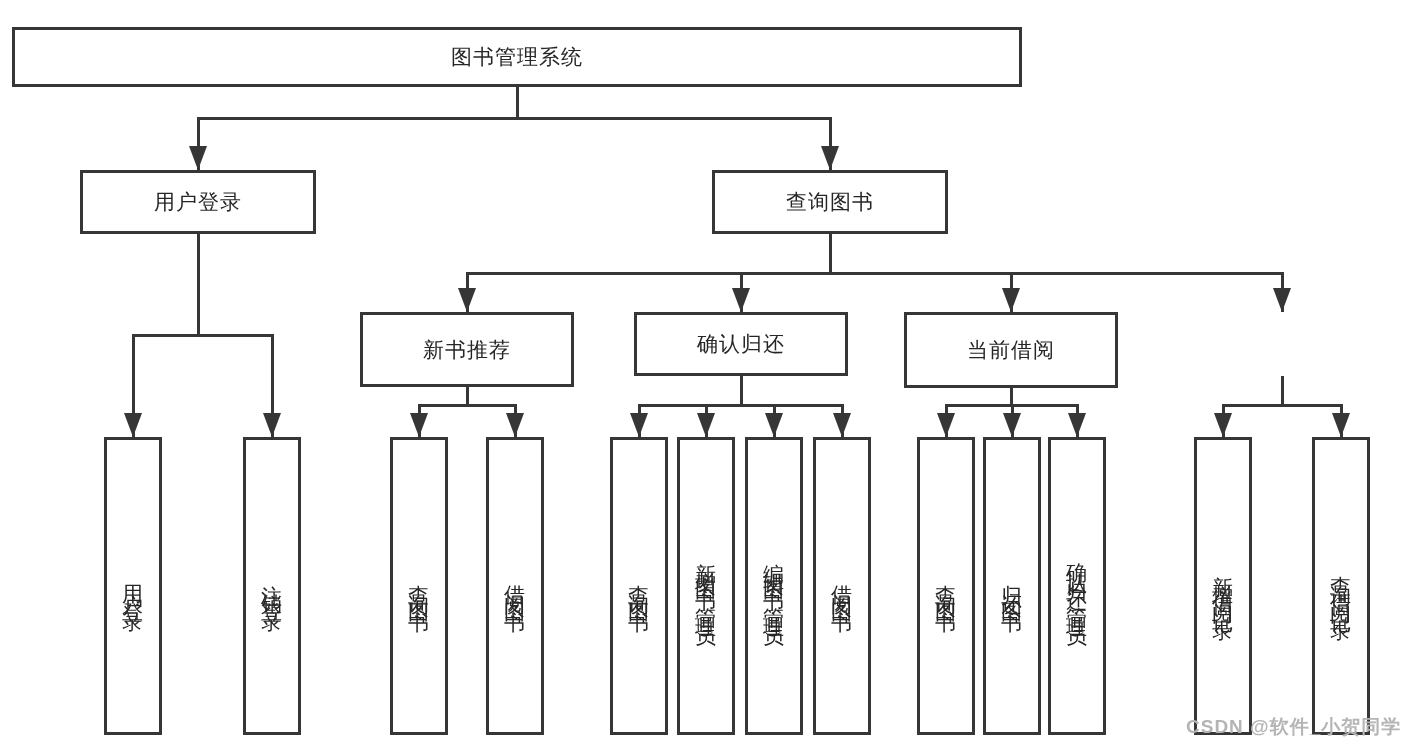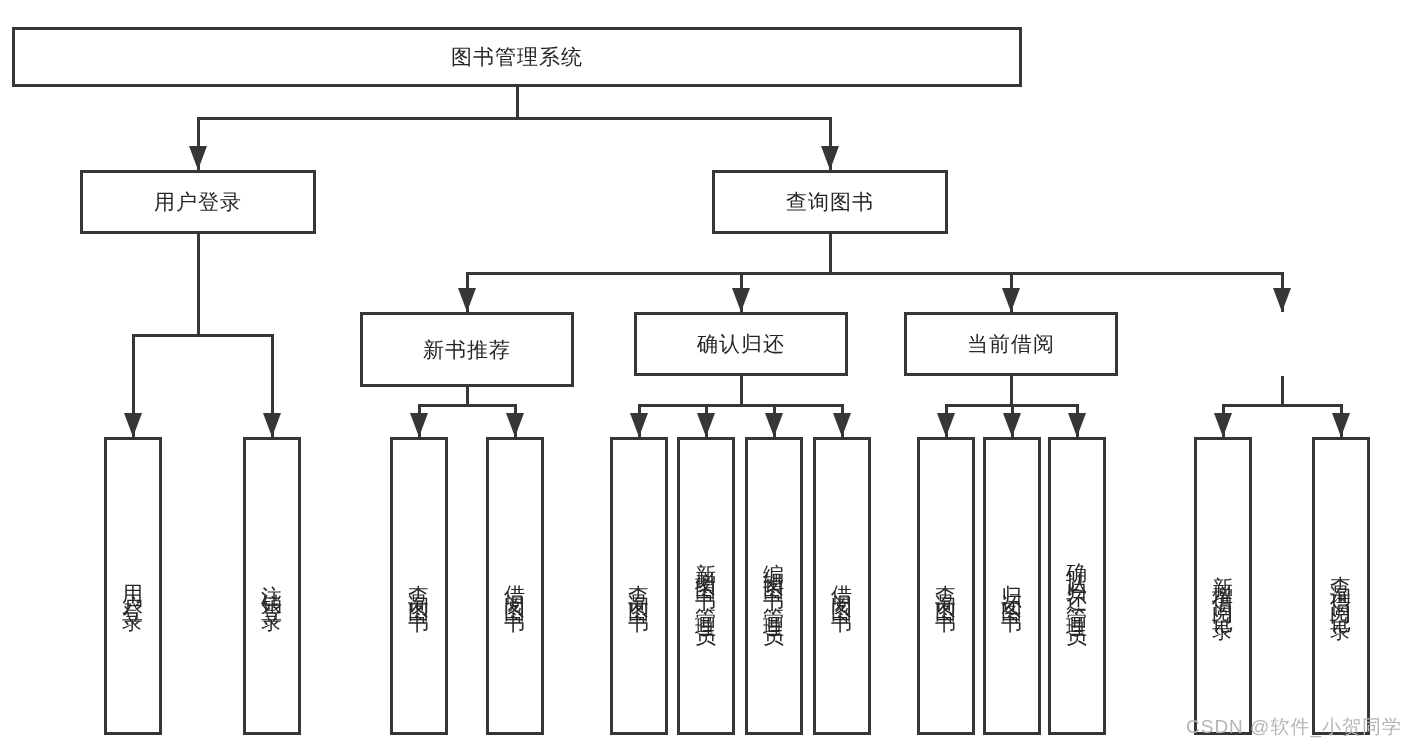--- a/index.html
+++ b/index.html
@@ -58,20 +58,21 @@
     z-index:1;
   }
   .watermark{
     position:absolute;
     left:1186px;top:714px;
     font-size:19px;
     color:#b5b5b5;
     letter-spacing:1px;
     white-space:nowrap;
     z-index:5;
+    font-weight:bold;
   }
 </style>
 </head>
 <body>
 
 <div id="canvas">
 
   <div class="node h" style="left:12px;top:27px;width:1010px;height:60px">图书管理系统</div>
 
   <div class="vline" style="left:516px;top:68px;height:51px"></div>
@@ -97,21 +98,21 @@
   <div class="ahead" style="left:458px;top:288px"></div>
   <div class="vline" style="left:740px;top:272px;height:40px"></div>
   <div class="ahead" style="left:732px;top:288px"></div>
   <div class="vline" style="left:1010px;top:272px;height:40px"></div>
   <div class="ahead" style="left:1002px;top:288px"></div>
   <div class="vline" style="left:1281px;top:272px;height:40px"></div>
   <div class="ahead" style="left:1273px;top:288px"></div>
 
   <div class="node h" style="left:360px;top:312px;width:214px;height:75px">新书推荐</div>
   <div class="node h" style="left:634px;top:312px;width:214px;height:64px">确认归还</div>
-  <div class="node h" style="left:904px;top:312px;width:214px;height:64px">当前借阅</div>
+  <div class="node h" style="left:904px;top:312px;width:214px;height:76px">当前借阅</div>
 
   <div class="vline" style="left:466px;top:376px;height:30px"></div>
   <div class="hline" style="left:419px;top:404px;width:96px"></div>
   <div class="vline" style="left:418px;top:404px;height:33px"></div>
   <div class="ahead" style="left:410px;top:413px"></div>
   <div class="vline" style="left:514px;top:404px;height:33px"></div>
   <div class="ahead" style="left:506px;top:413px"></div>
 
   <div class="vline" style="left:740px;top:376px;height:30px"></div>
   <div class="hline" style="left:639px;top:404px;width:203px"></div>

